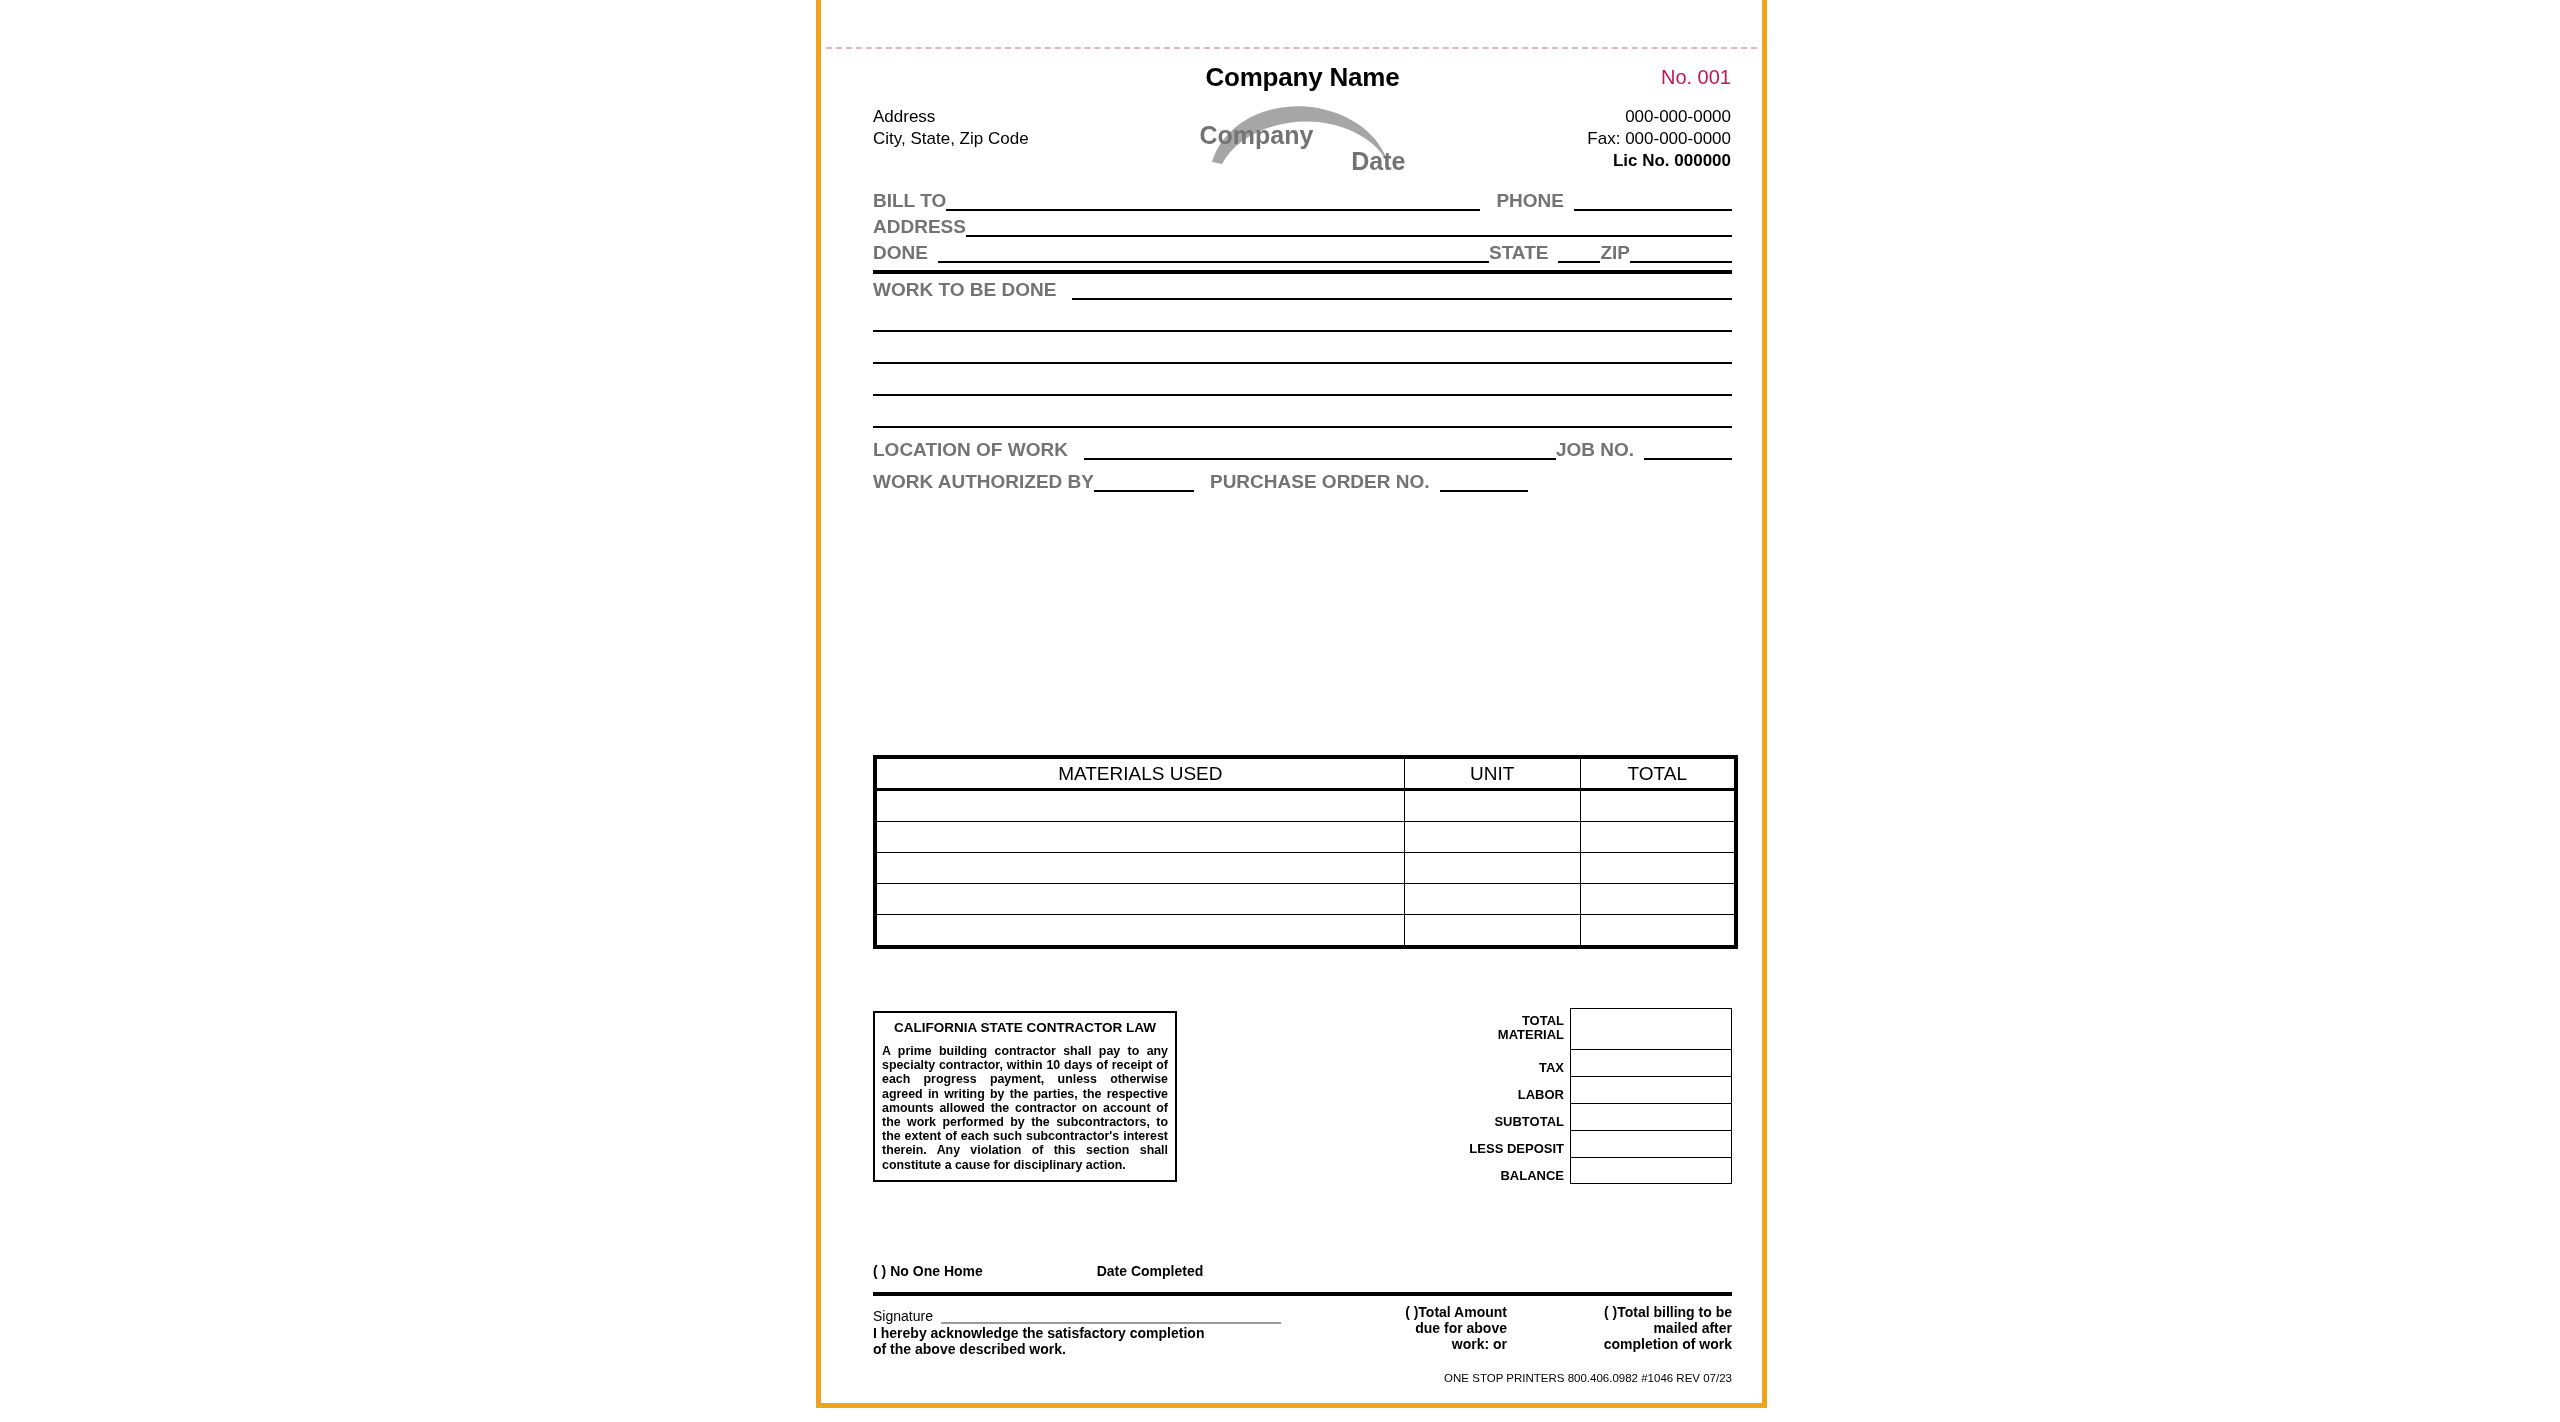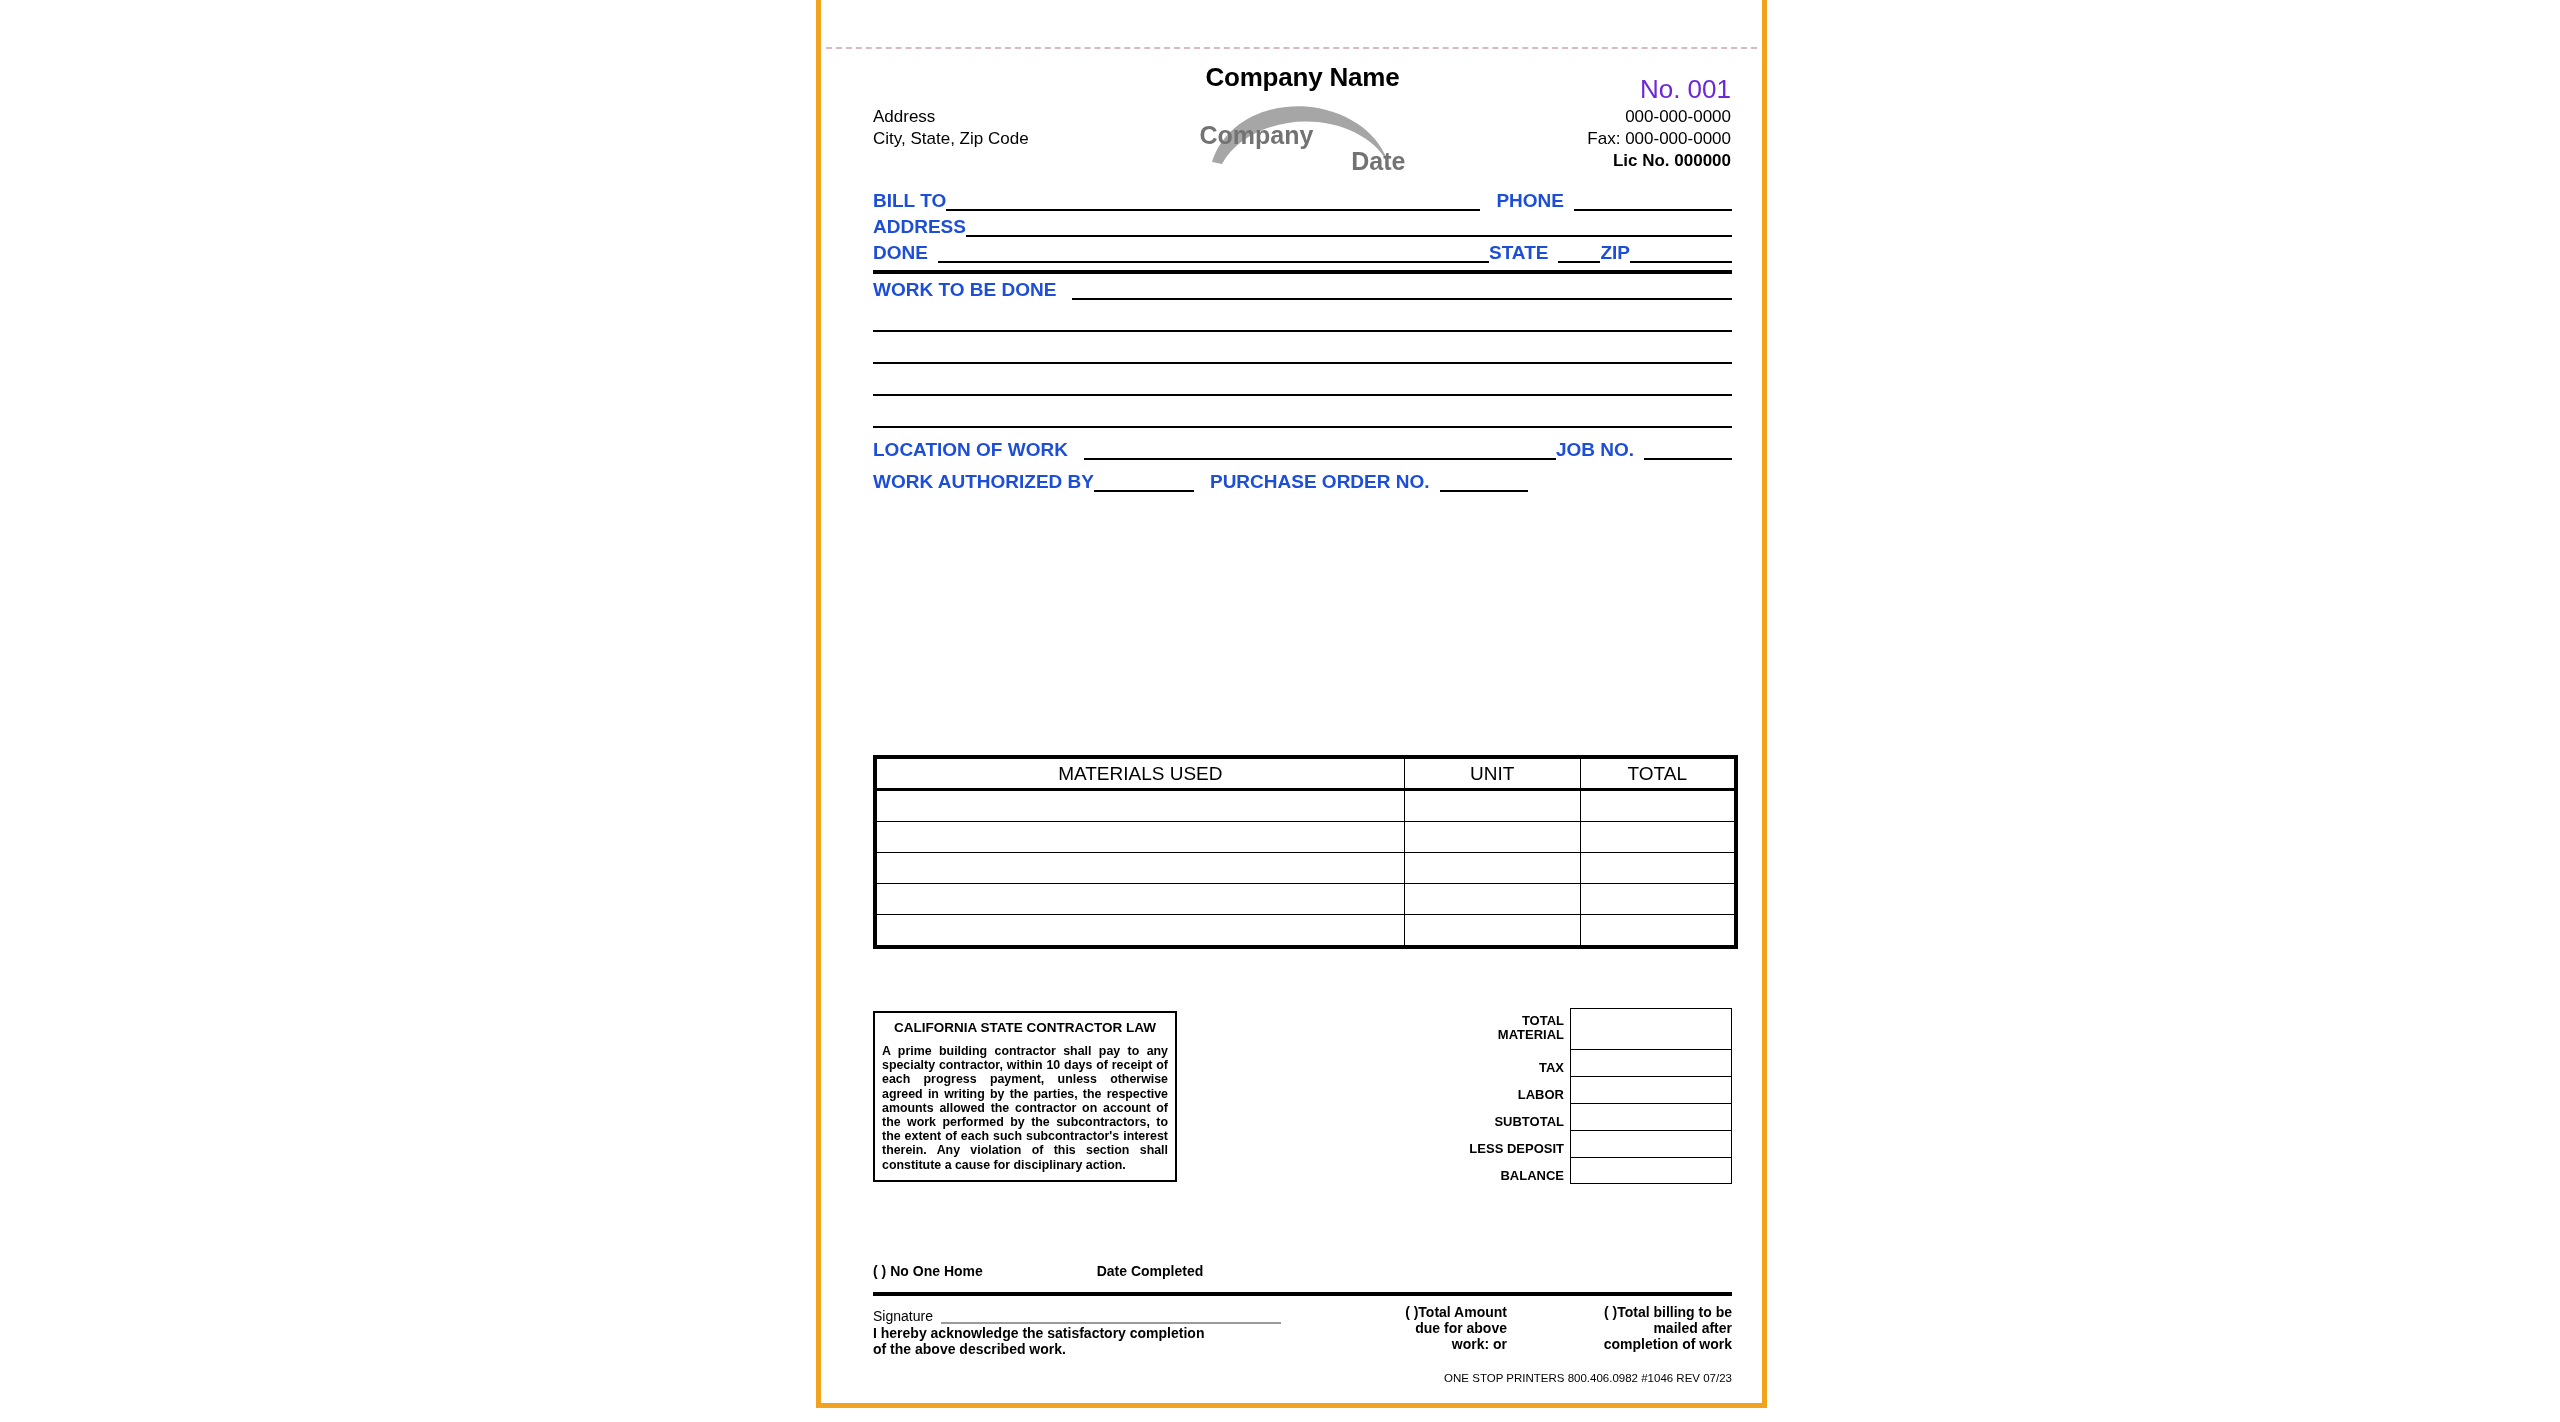--- a/index.html
+++ b/index.html
@@ -73,23 +73,23 @@
     top: 0;
     text-align: center;
     font-size: 26px;
     font-weight: bold;
     color: #000;
     letter-spacing: -0.2px;
   }
   .no-001 {
     position: absolute;
     right: 31px;
-    top: 12px;
-    font-size: 26px;
-    color: #6d28d9;
+    top: 4px;
+    font-size: 20px;
+    color: #be185d;
     white-space: nowrap;
   }
   .addr-block {
     position: absolute;
     left: 30px;
     top: 44px;
     font-size: 17px;
     line-height: 22px;
     color: #000;
     white-space: nowrap;
@@ -138,21 +138,21 @@
   }
   .frow {
     display: flex;
     align-items: flex-end;
     height: 26px;
     margin-bottom: 0px;
   }
   .flabel {
     font-size: 19px;
     font-weight: bold;
-    color: #1d4ed8;
+    color: #737373;
     white-space: nowrap;
     line-height: 20px;
   }
   .fline {
     flex: 1 1 auto;
     border-bottom: 2px solid #000;
     height: 17px;
     min-width: 10px;
   }
   .gap { width: 10px; flex: none; }

